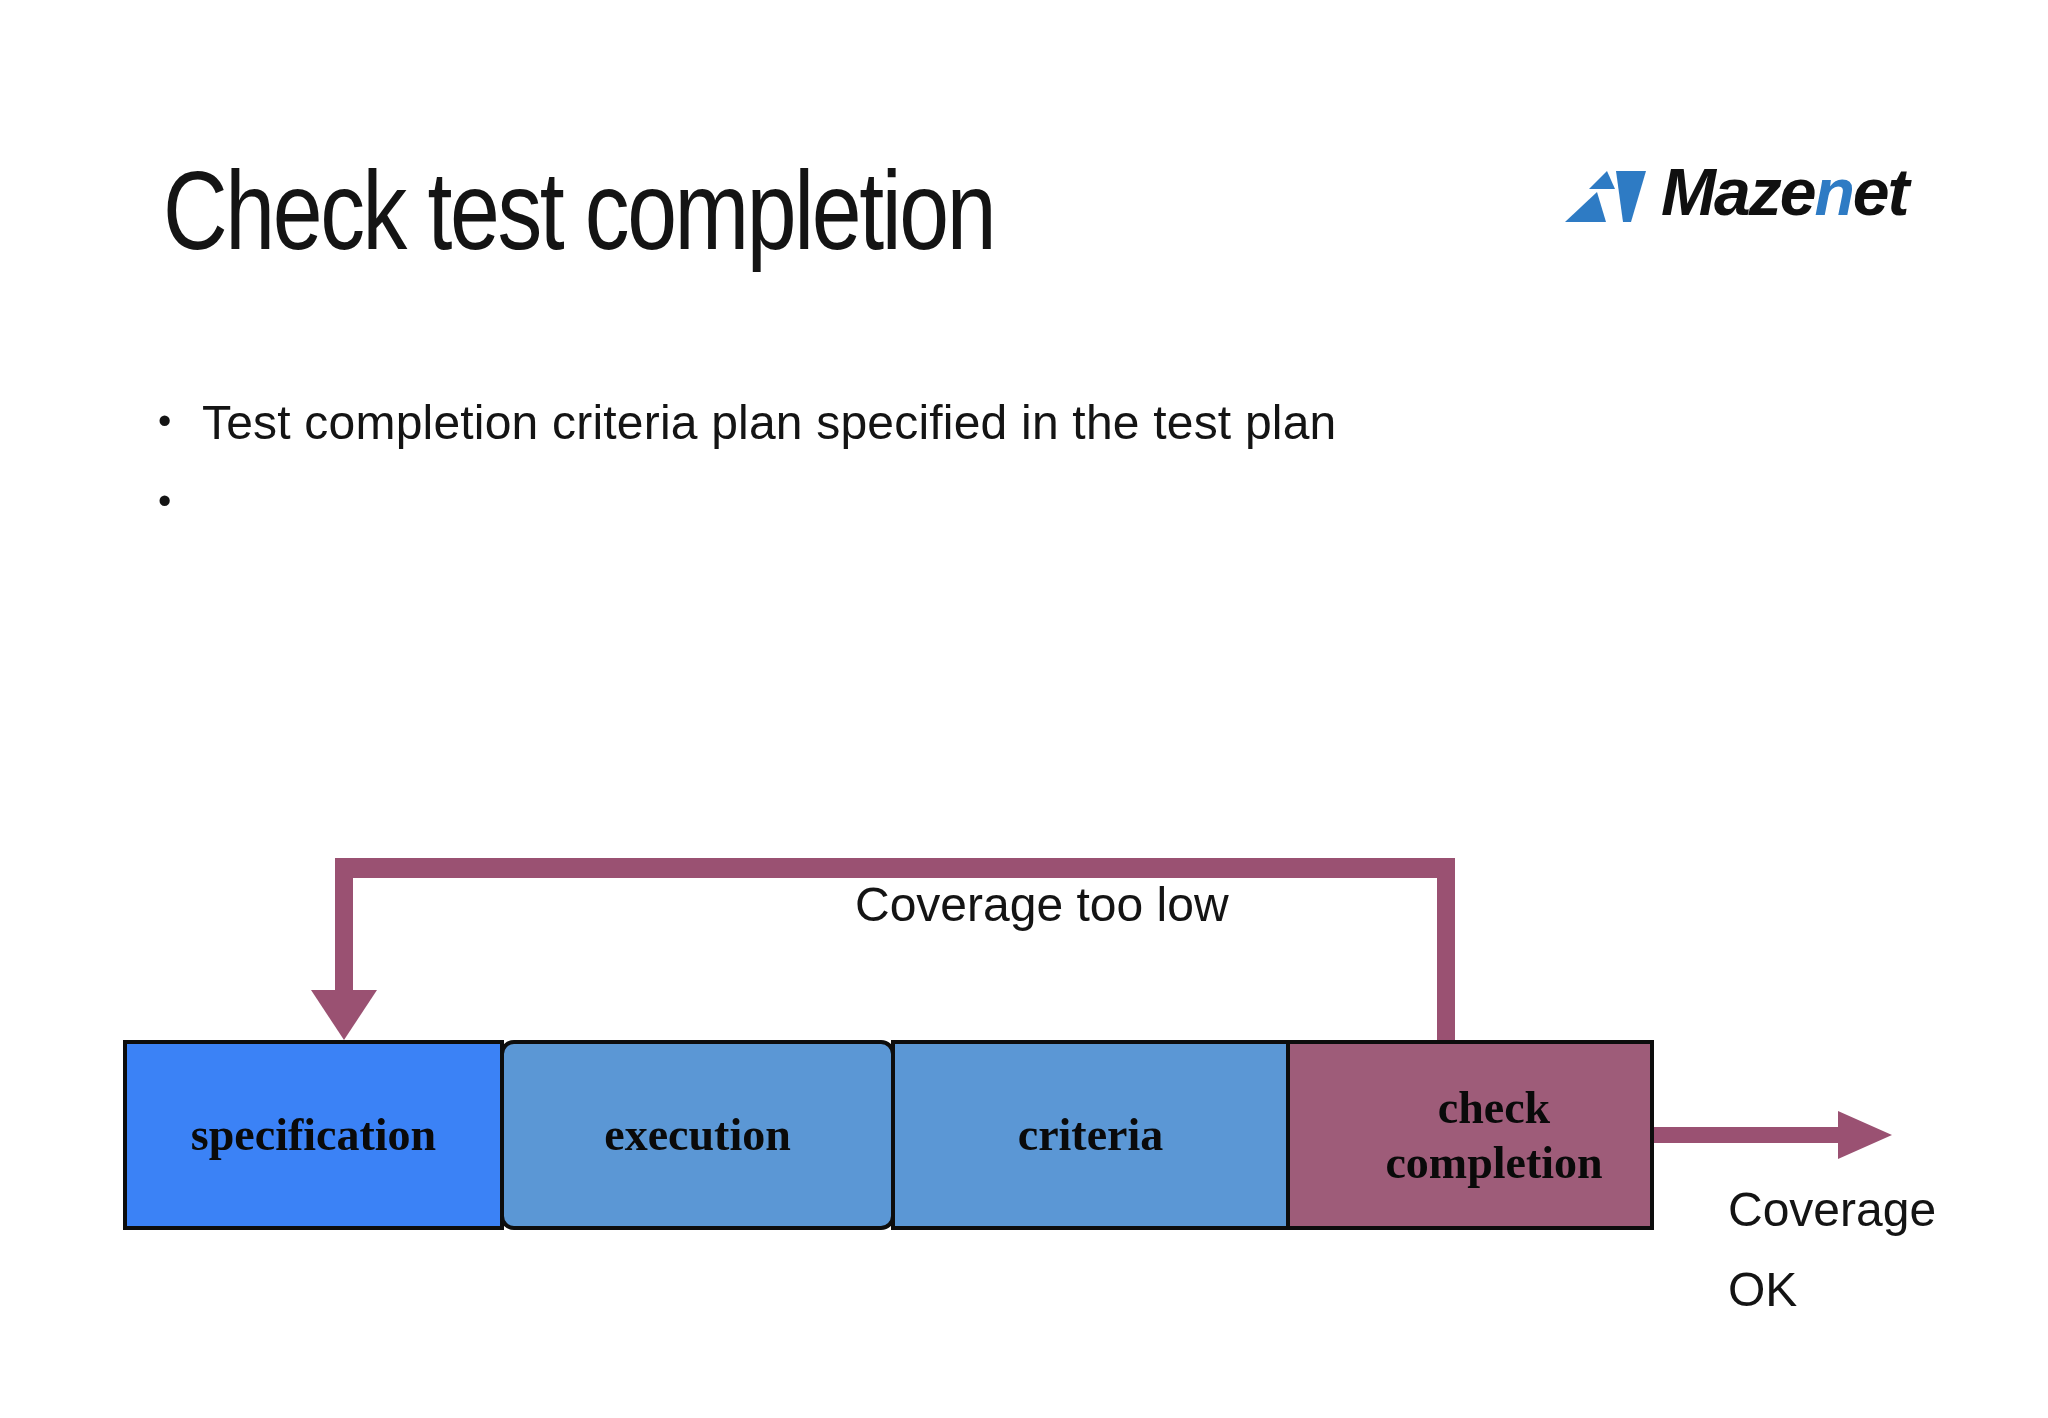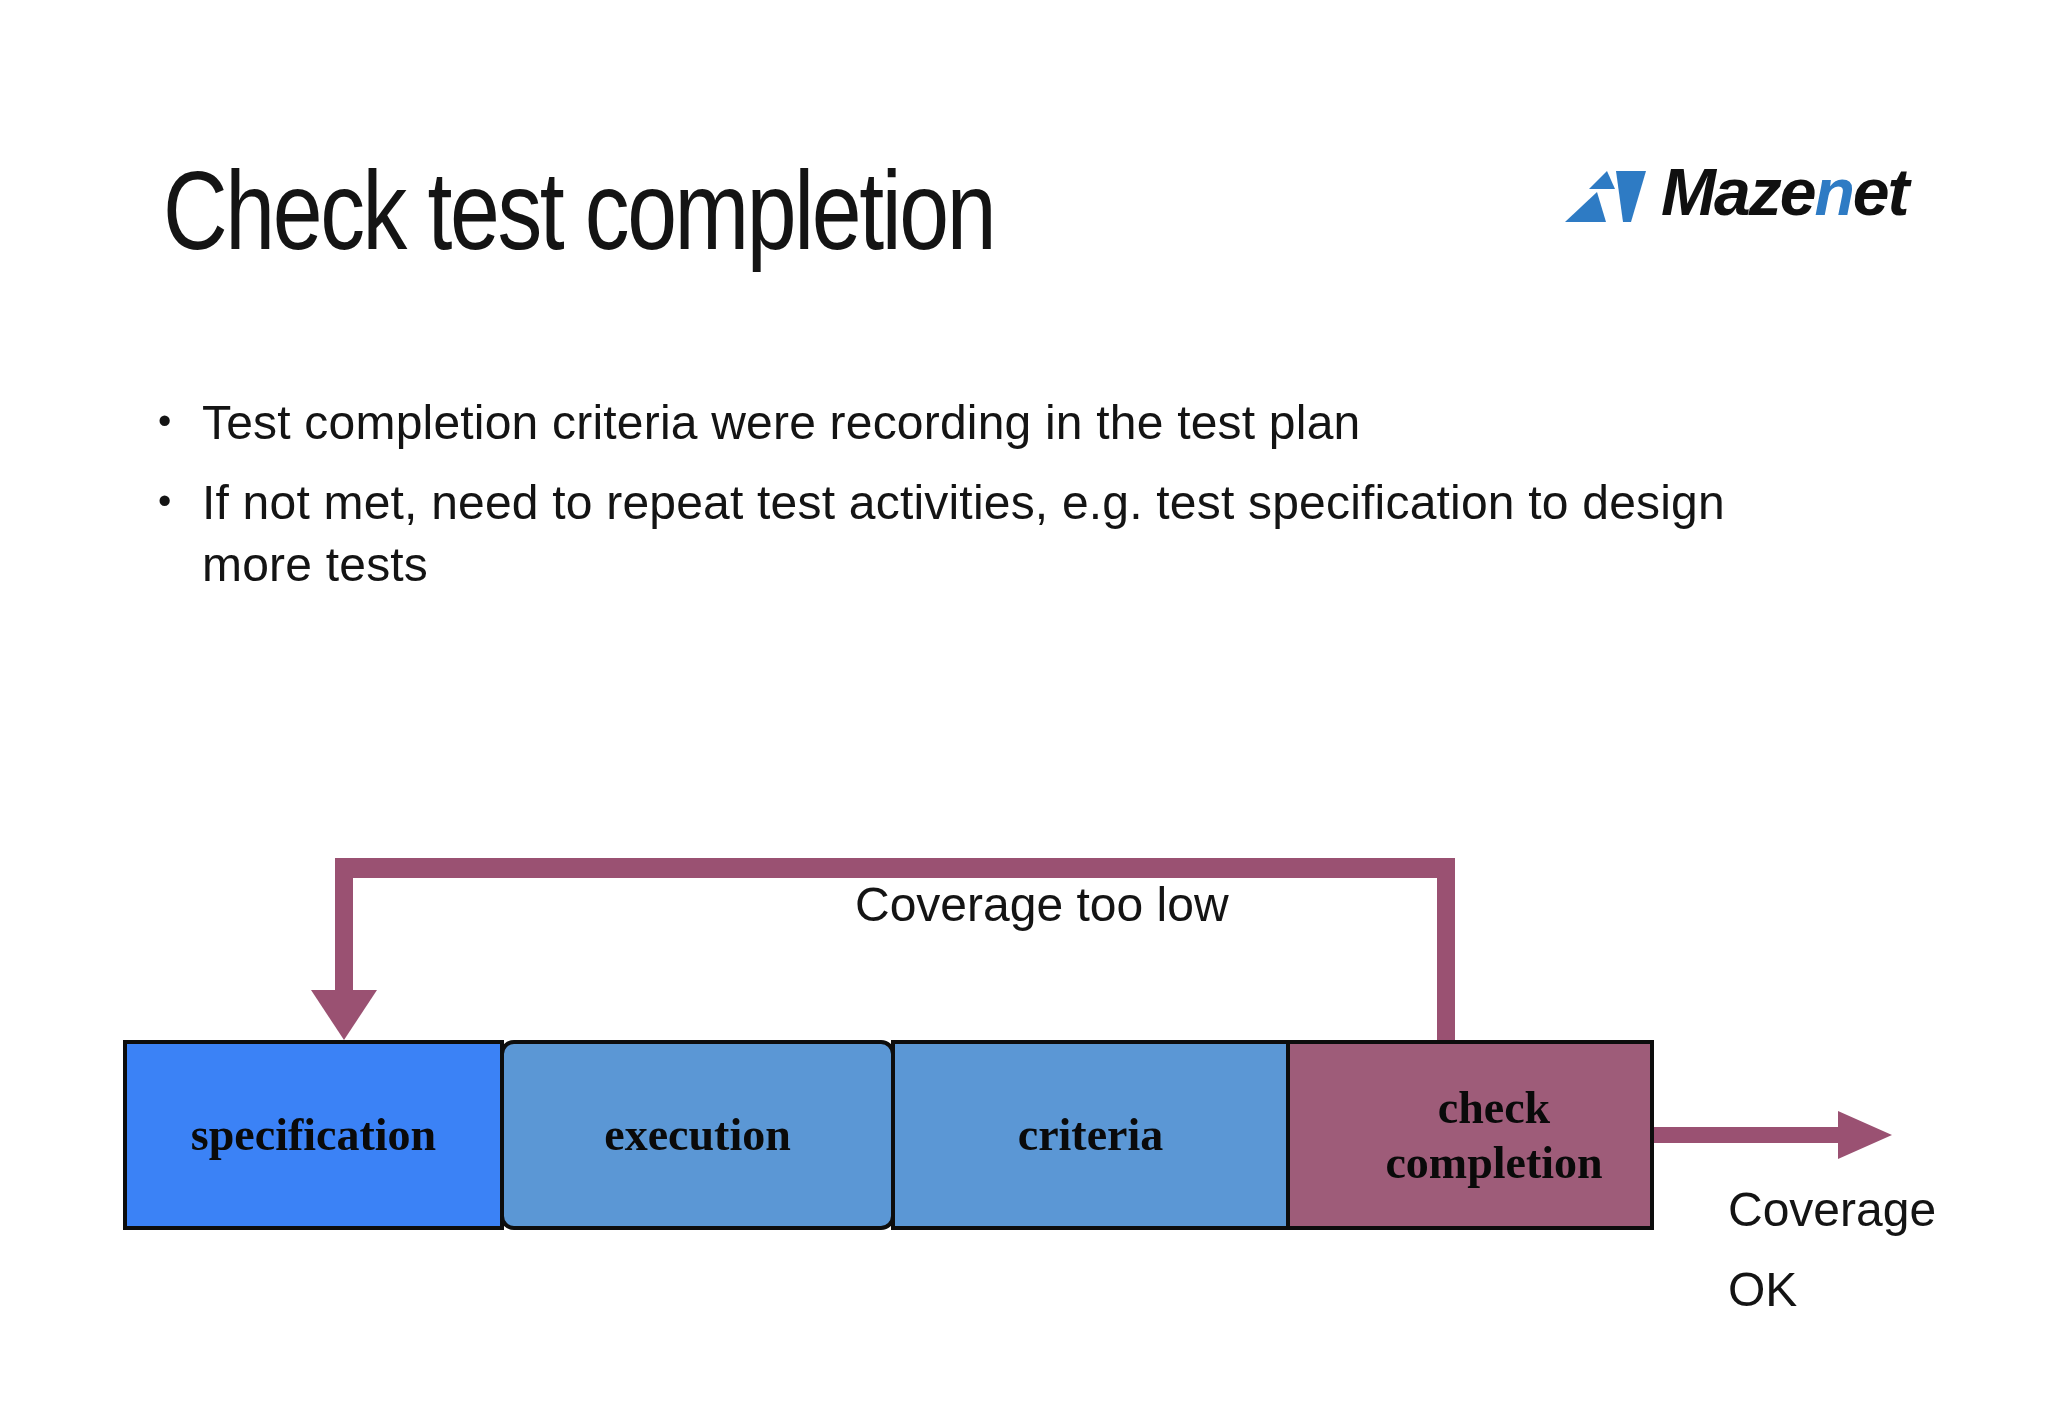--- a/index.html
+++ b/index.html
@@ -86,26 +86,24 @@
       <polygon points="51,3 81,3 66,54 58,54" fill="#2E7BC4"></polygon>
     </svg>
     <div class="logo-text">
       <span>Maze</span><span style="color: rgb(46, 123, 196);">n</span><span>et</span>
     </div>
   </div>
 
   <div class="bullets">
     <div class="bullet">
       <span class="bullet-marker">•</span>
-      <span class="bullet-text">Test completion criteria were recording in the test plan</span>
+      <span class="bullet-text">Test completion criteria plan specified in the test plan</span>
     </div>
     <div class="bullet">
       <span class="bullet-marker">•</span>
-      <span class="bullet-text">If not met, need to repeat test activities, e.g. test specification to design
-more tests</span>
     </div>
   </div>
 
   <div class="diagram">
 
     <div class="arrow-part loop-top" style="background: rgb(154, 81, 114);"></div>
     <div class="arrow-part loop-left" style="background: rgb(154, 81, 114);"></div>
     <div class="arrow-part loop-right" style="background: rgb(154, 81, 114);"></div>
     <div class="loop-head" style="border-top-color: rgb(154, 81, 114);"></div>
     <div class="loop-label">Coverage too low</div>

